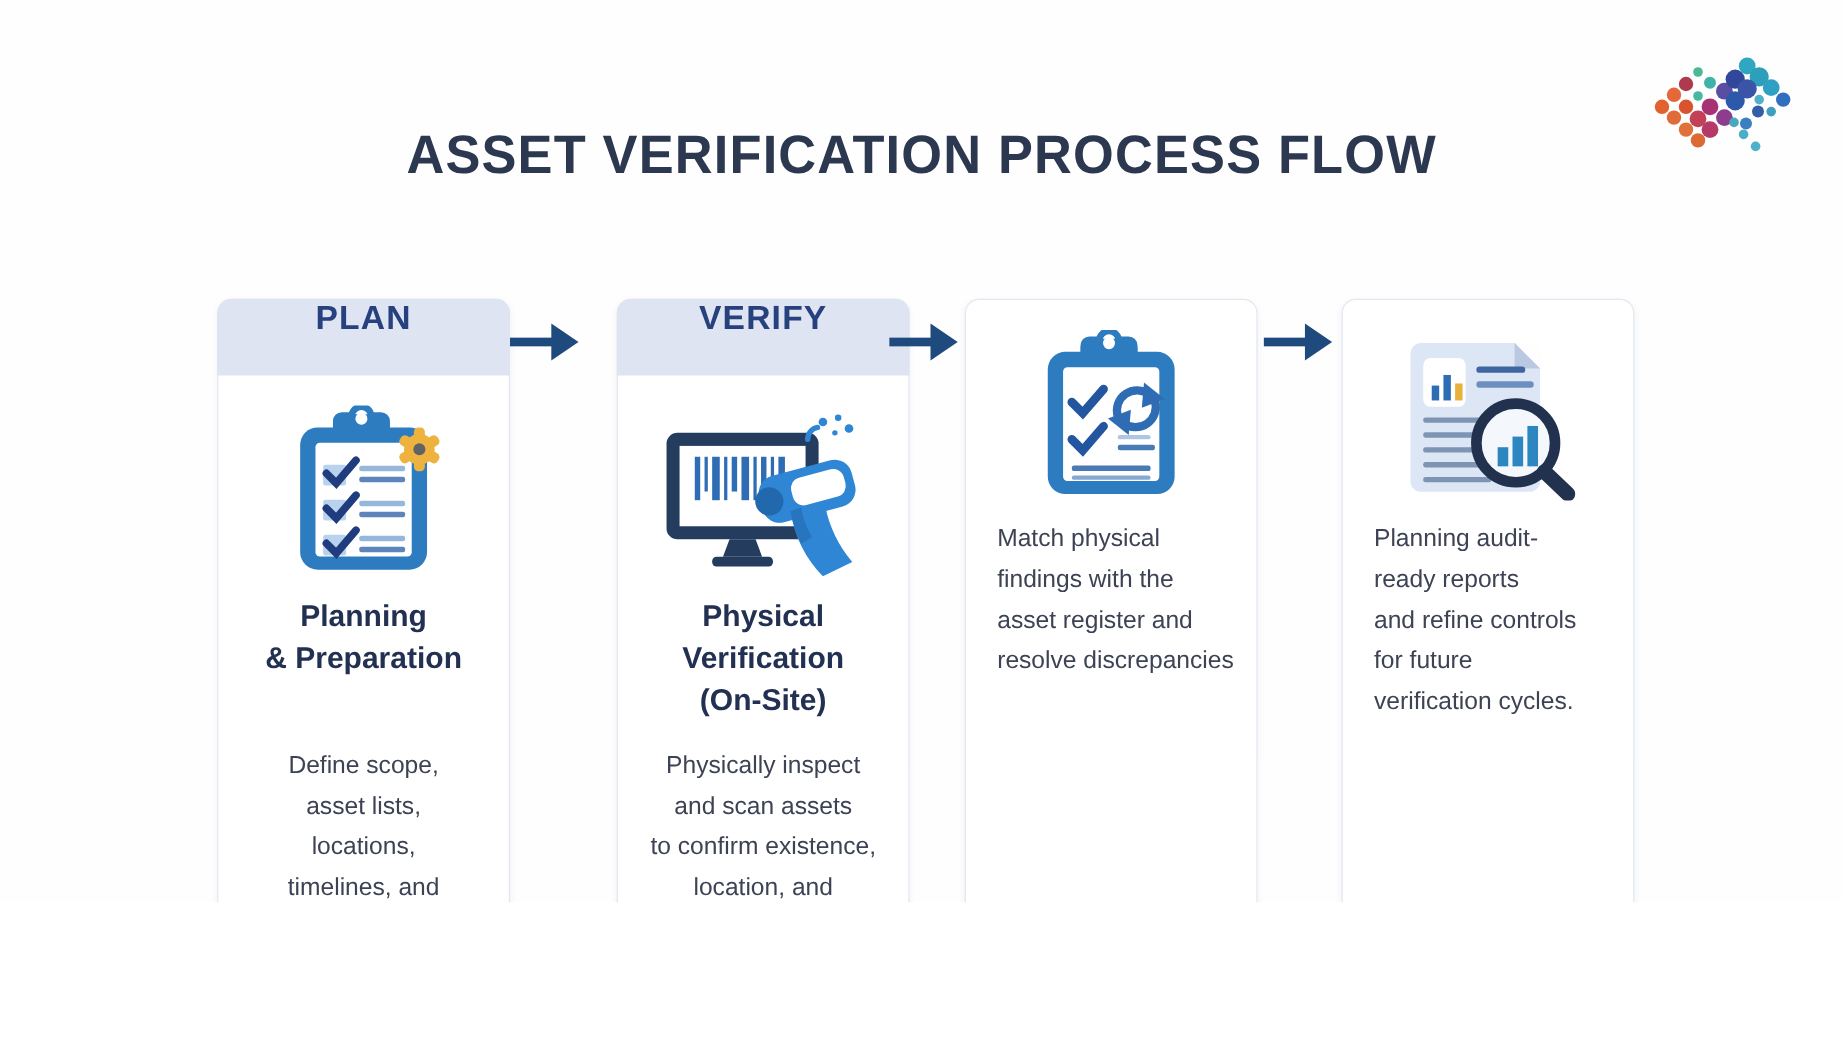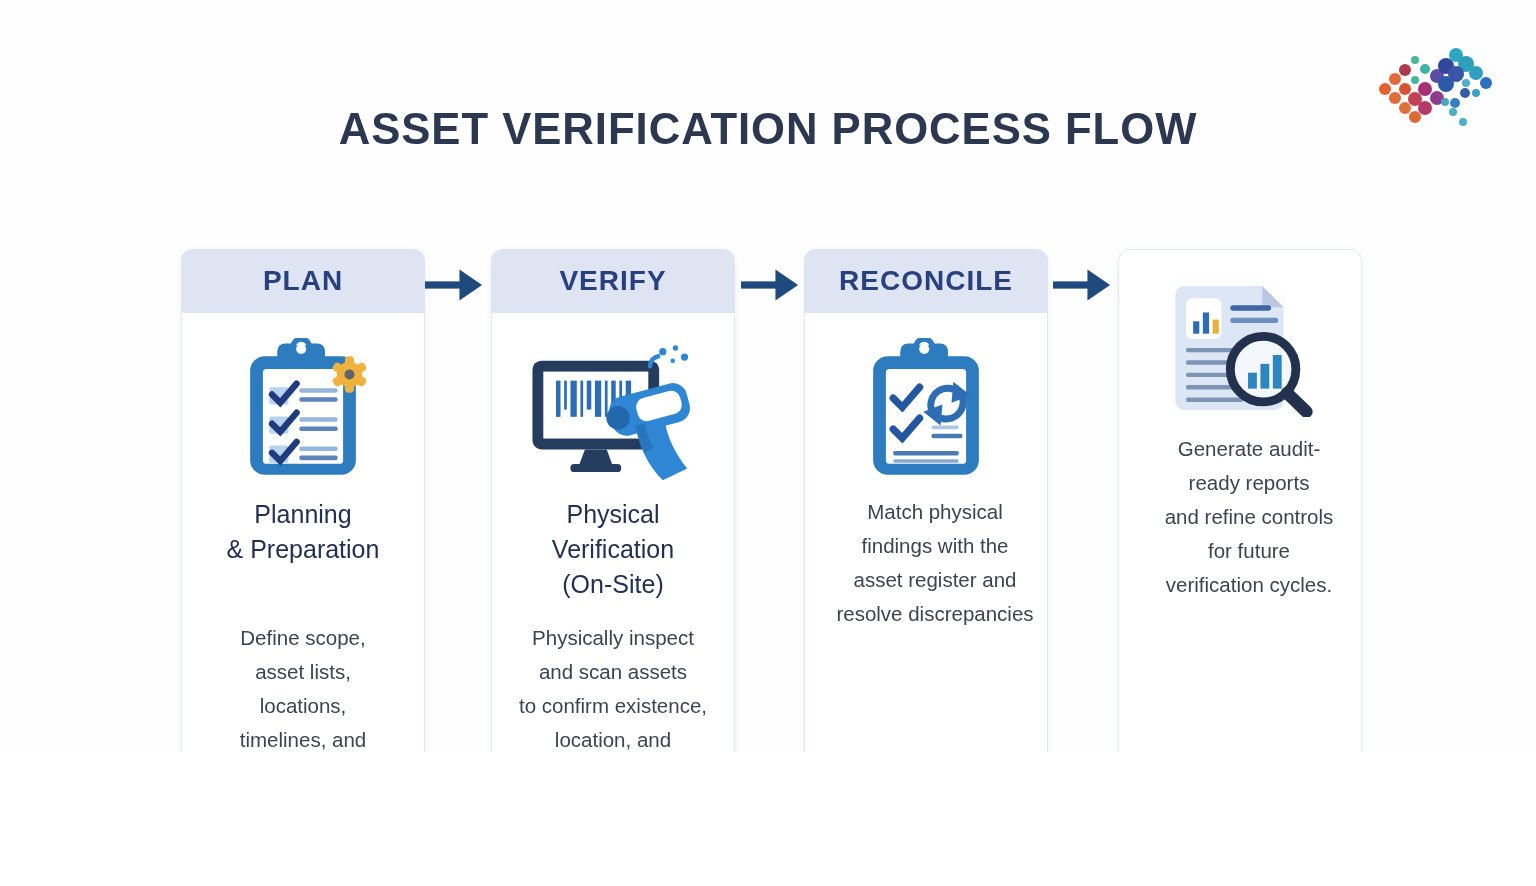--- a/index.html
+++ b/index.html
@@ -24,35 +24,35 @@
   .logo{position:absolute;left:1372px;top:42px;width:130px;height:95px;}
   .logo .dot{position:absolute;border-radius:50%;}
 
   .card{
     position:absolute;top:249px;width:244px;height:553px;
     background:var(--c-card-bg);border:1px solid var(--c-card-border);
     border-radius:12px;box-shadow:0 2px 6px rgba(30,50,90,.06);
   }
   .card-header{
     height:64px;margin:-1px -1px 0 -1px;background:var(--c-header-bg);
-    border-radius:12px 12px 0 0;display:flex;align-items:center;justify-content:center;
+    border-radius:12px 12px 0 0;display:flex;align-items:flex-start;justify-content:center;
   }
   .card-header span{
     font-size:28px;font-weight:bold;letter-spacing:1px;color:var(--c-header-text);
   }
   .card-icon{height:158px;margin-top:18px;display:flex;align-items:center;justify-content:center;}
   .card-subtitle{
     margin-top:8px;height:118px;text-align:center;white-space:pre-line;
-    font-size:25px;font-weight:normal;line-height:1.4;color:var(--c-subtitle);
+    font-size:25px;font-weight:bold;line-height:1.4;color:var(--c-subtitle);
   }
   .card-desc{
     margin-top:6px;text-align:center;white-space:pre-line;
     font-size:20.5px;line-height:1.66;color:var(--c-description);padding:0 8px;
   }
-  .desc-left{text-align:center;padding-left:26px;}
+  .desc-left{text-align:left;padding-left:26px;}
 
   .arrow{position:absolute;top:265px;width:58px;height:40px;}
 
   
   .f-blue{fill:var(--c-icon-blue);} .s-blue{stroke:var(--c-icon-blue);}
   .f-mblue{fill:var(--c-icon-medium-blue);} .s-mblue{stroke:var(--c-icon-medium-blue);}
   .f-bblue{fill:var(--c-icon-bright-blue);} .s-bblue{stroke:var(--c-icon-bright-blue);}
   .f-navy{fill:var(--c-icon-navy);}
   .f-lblue{fill:var(--c-icon-light-blue);}
   .f-white{fill:#ffffff;}
@@ -152,21 +152,21 @@
 responsibilities.</p>
   </section>
 
   <div class="arrow" style="left:425px">
     <svg viewBox="0 0 64 40" width="58" height="40" aria-hidden="true">
       <rect class="f-arrow" x="0" y="16" width="40" height="8"></rect>
       <polygon class="f-arrow" points="38,3 63,20 38,37"></polygon>
     </svg>
   </div>
 
-  <section class="card" style="left:491px">
+  <section class="card" style="left:514px">
     <header class="card-header">
       <span>VERIFY</span>
     </header>
     <div class="card-icon">
       <svg viewBox="0 0 190 158" width="172" height="143" aria-hidden="true">
         <rect class="f-navy" x="6" y="24" width="140" height="98" rx="10"></rect>
         <rect class="f-white" x="18" y="36" width="116" height="74"></rect>
         <g class="f-mblue">
           <rect x="32" y="46" width="5" height="40"></rect>
           <rect x="41" y="46" width="3" height="32"></rect>
@@ -208,23 +208,20 @@
   </section>
 
   <div class="arrow" style="left:741px">
     <svg viewBox="0 0 64 40" width="58" height="40" aria-hidden="true">
       <rect class="f-arrow" x="0" y="16" width="40" height="8"></rect>
       <polygon class="f-arrow" points="38,3 63,20 38,37"></polygon>
     </svg>
   </div>
 
   <section class="card" style="left:804px">
-    <header class="card-header">
-      <span>RECONCILE</span>
-    </header>
     <div class="card-icon">
       <svg viewBox="0 0 140 158" width="128" height="144" aria-hidden="true">
         <rect class="f-blue" x="42" y="6" width="52" height="24" rx="8"></rect>
         <circle class="f-white s-blue" cx="68" cy="10" r="9" stroke-width="6"></circle>
         <rect class="f-blue" x="12" y="20" width="116" height="130" rx="16"></rect>
         <rect class="f-white" x="26" y="34" width="88" height="104" rx="4"></rect>
         <rect class="f-blue" x="42" y="8" width="52" height="22" rx="8"></rect>
         <circle class="f-white" cx="68" cy="12" r="5.5"></circle>
         <path class="s-check2" d="M34 66 l10 10 l19 -22" stroke-width="8" fill="none" stroke-linecap="round"></path>
         <path class="s-check2" d="M34 100 l10 10 l19 -22" stroke-width="8" fill="none" stroke-linecap="round"></path>
@@ -276,20 +273,20 @@
         </g>
         <circle class="s-mag" cx="113" cy="104" r="37" fill="#f4f8fd" stroke-width="10"></circle>
         <g fill="#2e86c1">
           <rect x="96" y="108" width="10" height="18"></rect>
           <rect x="110" y="98" width="10" height="28"></rect>
           <rect x="124" y="88" width="10" height="38"></rect>
         </g>
         <line class="s-mag" x1="140" y1="131" x2="162" y2="152" stroke-width="14" stroke-linecap="round"></line>
       </svg>
     </div>
-    <p class="card-desc desc-left">Generate audit-
+    <p class="card-desc desc-left">Planning audit-
 ready reports
 and refine controls
 for future
 verification cycles.</p>
   </section>
 
 </div>
 
 </body></html>

